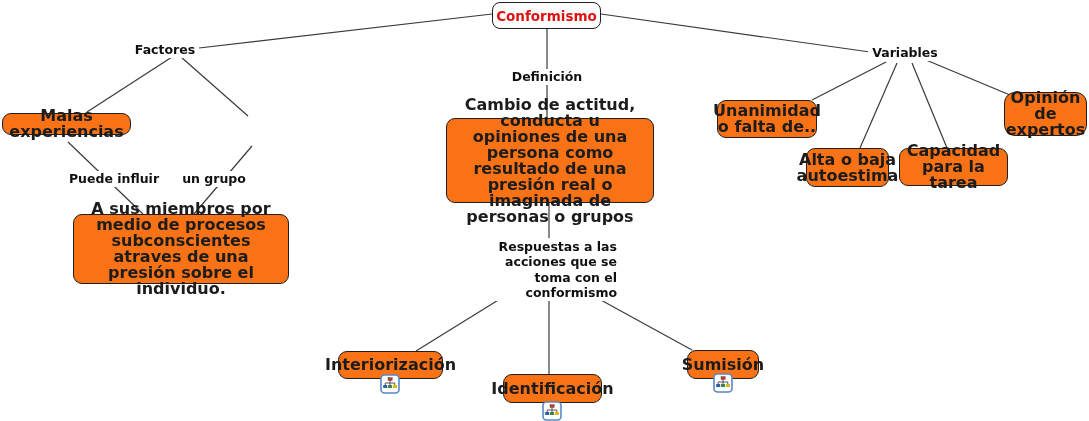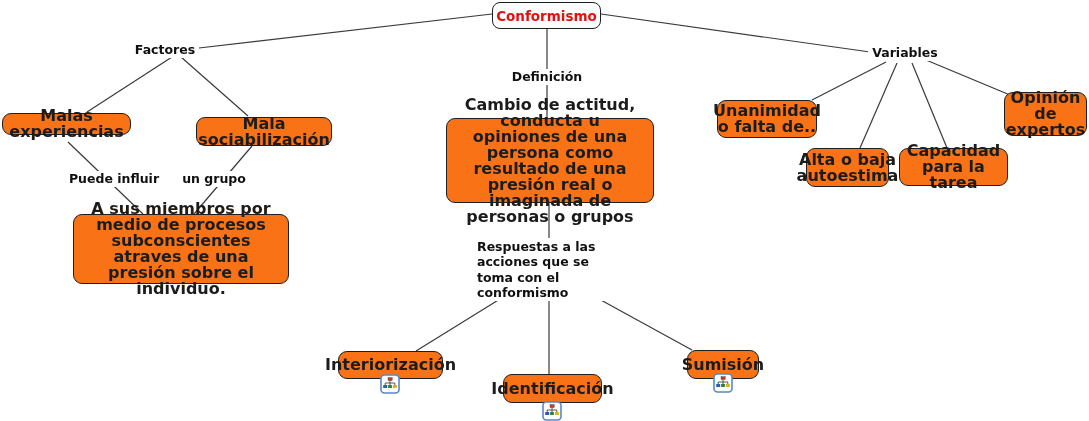--- a/index.html
+++ b/index.html
@@ -23,21 +23,21 @@
   }
   .node.root{
     background:#fbfdfd;
     font-weight:bold;font-size:13.5px;color:#e01111;
     border-radius:8px;border-width:1.6px;
   }
   .lbl{
     position:absolute;
     background:#ffffff;
     font-weight:bold;font-size:12.5px;line-height:15.5px;color:#101010;
-    text-align:left;
+    text-align:right;
     display:flex;align-items:center;justify-content:center;
   }
   .res-icon{
     position:absolute;width:20px;height:20px;cursor:pointer;
   }
 </style>
 </head>
 <body>
 
 <div class="canvas">
@@ -66,39 +66,38 @@
   <div class="lbl" style="left:509px;top:69px;width:76px;height:16px;">Definición</div>
   <div class="lbl" style="left:868px;top:45px;width:74px;height:16px;">Variables</div>
   <div class="lbl" style="left:64px;top:171px;width:100px;height:16px;">Puede influir</div>
   <div class="lbl" style="left:180px;top:171px;width:68px;height:16px;">un grupo</div>
   <div class="lbl" style="left:477px;top:238px;width:140px;height:63px;">Respuestas a las acciones que se toma con el conformismo</div>
 
   <div class="node root" style="left:492px;top:2px;width:109px;height:27px;">Conformismo</div>
 
   <div class="node" style="left:2px;top:113px;width:129px;height:22px;">Malas experiencias</div>
 
-  <div class="node" style="left:196px;top:117px;width:136px;height:29px;">Mala sociabilización</div>
 
   <div class="node" style="left:73px;top:214px;width:216px;height:70px;padding:0 14px;">A sus miembros por medio de procesos subconscientes atraves de una presión sobre el individuo.</div>
 
   <div class="node" style="left:446px;top:118px;width:208px;height:85px;padding:17px 10px;">Cambio de actitud, conducta u opiniones de una persona como resultado de una presión real o imaginada de personas o grupos</div>
 
   <div class="node" style="left:338px;top:351px;width:105px;height:28px;">Interiorización</div>
 
   <div class="node" style="left:503px;top:374px;width:99px;height:29px;">Identificación</div>
 
   <div class="node" style="left:687px;top:350px;width:72px;height:29px;">Sumisión</div>
 
   <div class="node" style="left:717px;top:100px;width:100px;height:38px;">Unanimidad o falta de..</div>
 
   <div class="node" style="left:806px;top:148px;width:83px;height:39px;">Alta o baja autoestima</div>
 
   <div class="node" style="left:899px;top:148px;width:109px;height:38px;">Capacidad para la tarea</div>
 
-  <div class="node" style="left:1004px;top:92px;width:83px;height:44px;">Opinión de expertos</div>
+  <div class="node" style="left:1004px;top:92px;width:83px;height:44px;border-radius:11px;">Opinión de expertos</div>
 
   <div class="res-icon" style="left:380px;top:374px;">
     <svg width="20" height="20" viewBox="0 0 20 20">
       <rect x="1" y="1" width="18" height="18" rx="3.5" fill="#ffffff" stroke="#5b87c5" stroke-width="1.6"></rect>
       <rect x="8" y="3.6" width="4.2" height="3" fill="#c0392b" stroke="#444" stroke-width="0.4"></rect>
       <path d="M10 6.8 v2.2 M5.2 9 h9.6 M5.2 9 v2 M10 9 v2 M14.8 9 v2" stroke="#444" stroke-width="0.9"></path>
       <rect x="3.2" y="11" width="4" height="3" fill="#2e5fa3"></rect>
       <rect x="8.1" y="11" width="3.8" height="3" fill="#3a7d44"></rect>
       <rect x="12.9" y="11" width="4" height="3" fill="#d4b81e"></rect>
     </svg>

